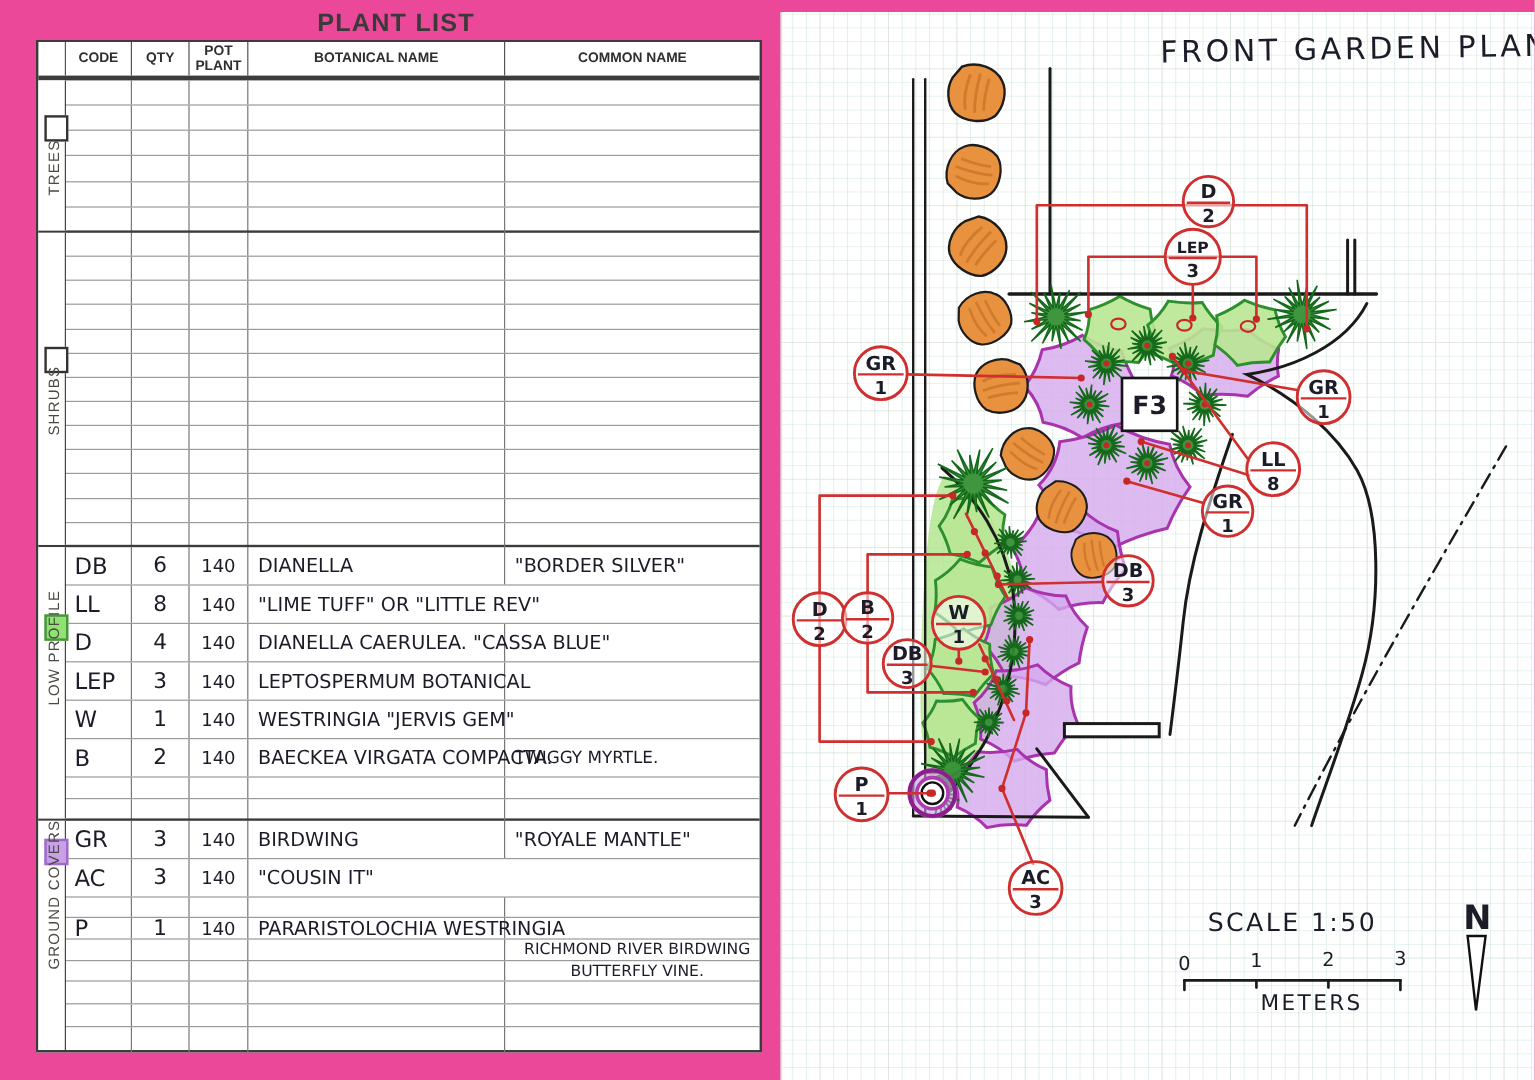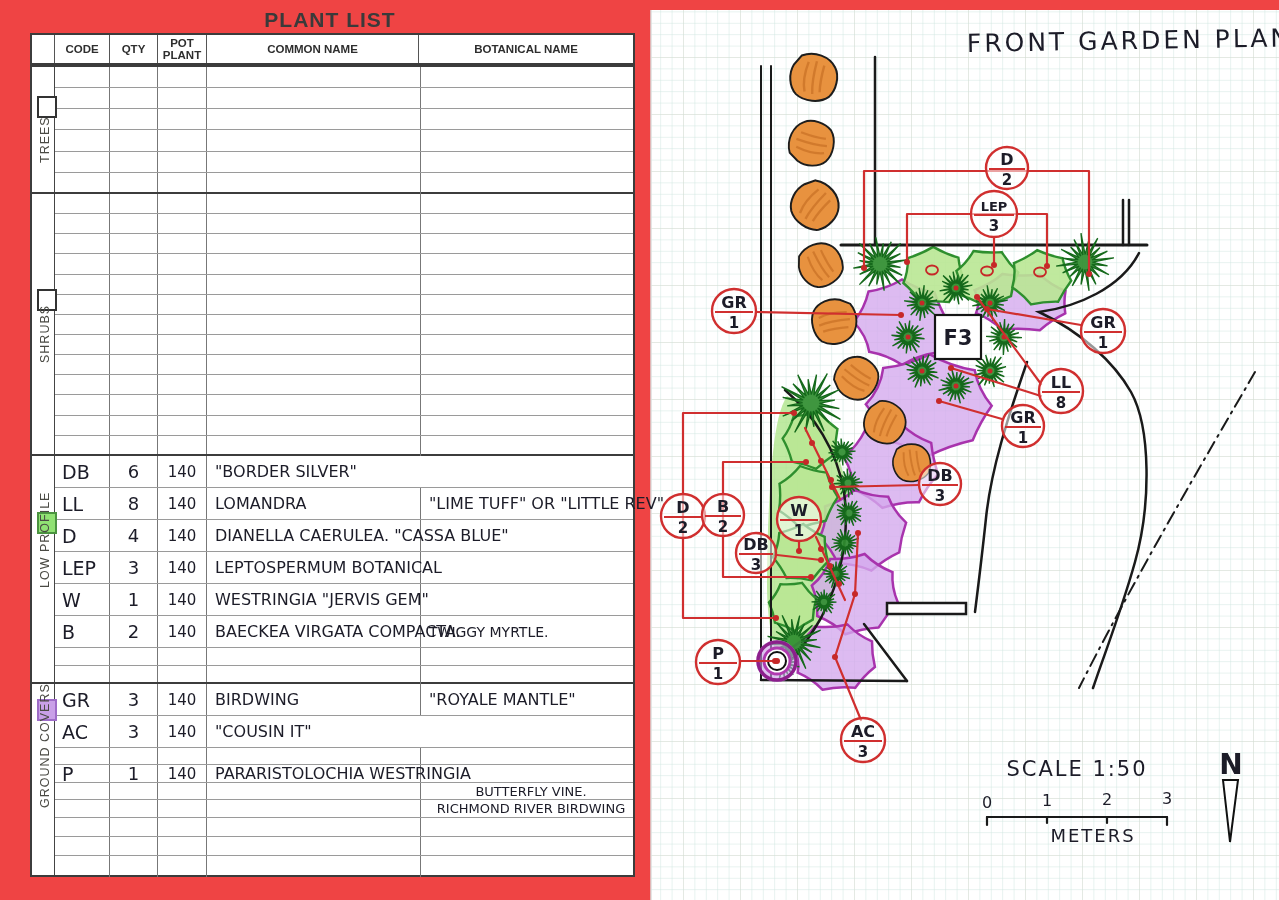--- a/index.html
+++ b/index.html
@@ -1,16 +1,16 @@
 <!DOCTYPE html>
 <html><head>
 <meta charset="utf-8">
 <style>
   html,body{margin:0;padding:0;background:#e9e9e6;}
-  #page{position:relative;width:1279px;height:900px;background:#ef4444;overflow:hidden;
+  #page{position:relative;width:1279px;height:900px;background:#ec4899;overflow:hidden;
         font-family:"Liberation Sans",sans-serif;text-decoration:underline;}
   .hw{font-family:"DejaVu Sans",sans-serif;color:#1c1c28;}
   #plant-title{position:absolute;left:150px;top:8px;width:360px;text-align:center;
         font-size:21px;font-weight:bold;letter-spacing:1px;color:#3a3a3a;}
   #table{position:absolute;left:30px;top:33px;width:601px;height:840px;
         border:2px solid #3c3c3c;box-sizing:content-box;background:#fff;}
   .thead{display:flex;height:30px;border-bottom:2px solid #3c3c3c;box-sizing:border-box;}
   .hcell{font-size:11.5px;font-weight:bold;color:#2e2e2e;display:flex;align-items:center;
         justify-content:center;text-align:center;border-right:1px solid #555;box-sizing:border-box;line-height:1.05;}
   .hcell:last-child{border-right:none;}
@@ -38,22 +38,22 @@
 <body>
 <div id="page">
 
 <div id="plant-title" class="hw" style="font-family:'Liberation Sans',sans-serif;">PLANT LIST</div>
 <div id="table">
       <div class="thead">
         <div class="hcell" style="width: 23px;"></div>
         <div class="hcell" style="width: 55px;">CODE</div>
         <div class="hcell" style="width: 48px;">QTY</div>
         <div class="hcell" style="width: 49px;">POT PLANT</div>
+        <div class="hcell" style="width: 214px;">BOTANICAL NAME</div>
         <div class="hcell" style="width: 212px;">COMMON NAME</div>
-        <div class="hcell" style="width: 214px;">BOTANICAL NAME</div>
       </div>
       <div class="section" style="height: 127px;">
         <div class="catstrip">
           <div class="swatch" style="top: 29px;"></div>
           <div class="catlabel" style="top: 74px;">TREES</div>
         </div>
         <div class="rows">
           <div class="trow" style="height: 21.16px;">
             <div class="tcell code" style="width: 55px;"></div>
             <div class="tcell num" style="width: 48px;"></div>
@@ -206,36 +206,36 @@
           <div class="trow" style="height: 32px;">
             <div class="tcell code" style="width: 55px;">
               <span class="hw">DB</span>
             </div>
             <div class="tcell num" style="width: 48px;">
               <span class="hw">6</span>
             </div>
             <div class="tcell pot" style="width: 49px;">
               <span class="hw">140</span>
             </div>
+            <div class="tcell bot" style="width: 214px;">
+              <span class="hw">DIANELLA</span>
+            </div>
             <div class="tcell com" style="width: 212px;">
               <span class="hw">"BORDER SILVER"</span>
             </div>
           </div>
           <div class="trow" style="height: 32px;">
             <div class="tcell code" style="width: 55px;">
               <span class="hw">LL</span>
             </div>
             <div class="tcell num" style="width: 48px;">
               <span class="hw">8</span>
             </div>
             <div class="tcell pot" style="width: 49px;">
               <span class="hw">140</span>
-            </div>
-            <div class="tcell bot" style="width: 214px;">
-              <span class="hw">LOMANDRA</span>
             </div>
             <div class="tcell com" style="width: 212px;">
               <span class="hw">"LIME TUFF" OR "LITTLE REV"</span>
             </div>
           </div>
           <div class="trow" style="height: 32px;">
             <div class="tcell code" style="width: 55px;">
               <span class="hw">D</span>
             </div>
             <div class="tcell num" style="width: 48px;">
@@ -372,36 +372,36 @@
             <div class="tcell pot" style="width: 49px;">
               <span class="hw">140</span>
             </div>
             <div class="tcell bot" style="width: 214px;">
               <span class="hw">PARARISTOLOCHIA WESTRINGIA</span>
             </div>
             <div class="tcell com" style="width: 212px;">
               <span class="hw"></span>
             </div>
           </div>
+          <div class="trow" style="height: 18px;">
+            <div class="tcell code" style="width: 55px;"></div>
+            <div class="tcell num" style="width: 48px;"></div>
+            <div class="tcell pot" style="width: 49px;"></div>
+            <div class="tcell bot" style="width: 214px;"></div>
+            <div class="tcell com note" style="width: 212px;">
+              <span class="hw">RICHMOND RIVER BIRDWING</span>
+            </div>
+          </div>
           <div class="trow" style="height: 17px;">
             <div class="tcell code" style="width: 55px;"></div>
             <div class="tcell num" style="width: 48px;"></div>
             <div class="tcell pot" style="width: 49px;"></div>
             <div class="tcell bot" style="width: 214px;"></div>
             <div class="tcell com note" style="width: 212px;">
               <span class="hw">BUTTERFLY VINE.</span>
-            </div>
-          </div>
-          <div class="trow" style="height: 18px;">
-            <div class="tcell code" style="width: 55px;"></div>
-            <div class="tcell num" style="width: 48px;"></div>
-            <div class="tcell pot" style="width: 49px;"></div>
-            <div class="tcell bot" style="width: 214px;"></div>
-            <div class="tcell com note" style="width: 212px;">
-              <span class="hw">RICHMOND RIVER BIRDWING</span>
             </div>
           </div>
           <div class="trow" style="height: 19px;">
             <div class="tcell code" style="width: 55px;"></div>
             <div class="tcell num" style="width: 48px;"></div>
             <div class="tcell pot" style="width: 49px;"></div>
             <div class="tcell bot" style="width: 214px;"></div>
             <div class="tcell com" style="width: 212px;"></div>
           </div>
           <div class="trow" style="height: 19px;">

